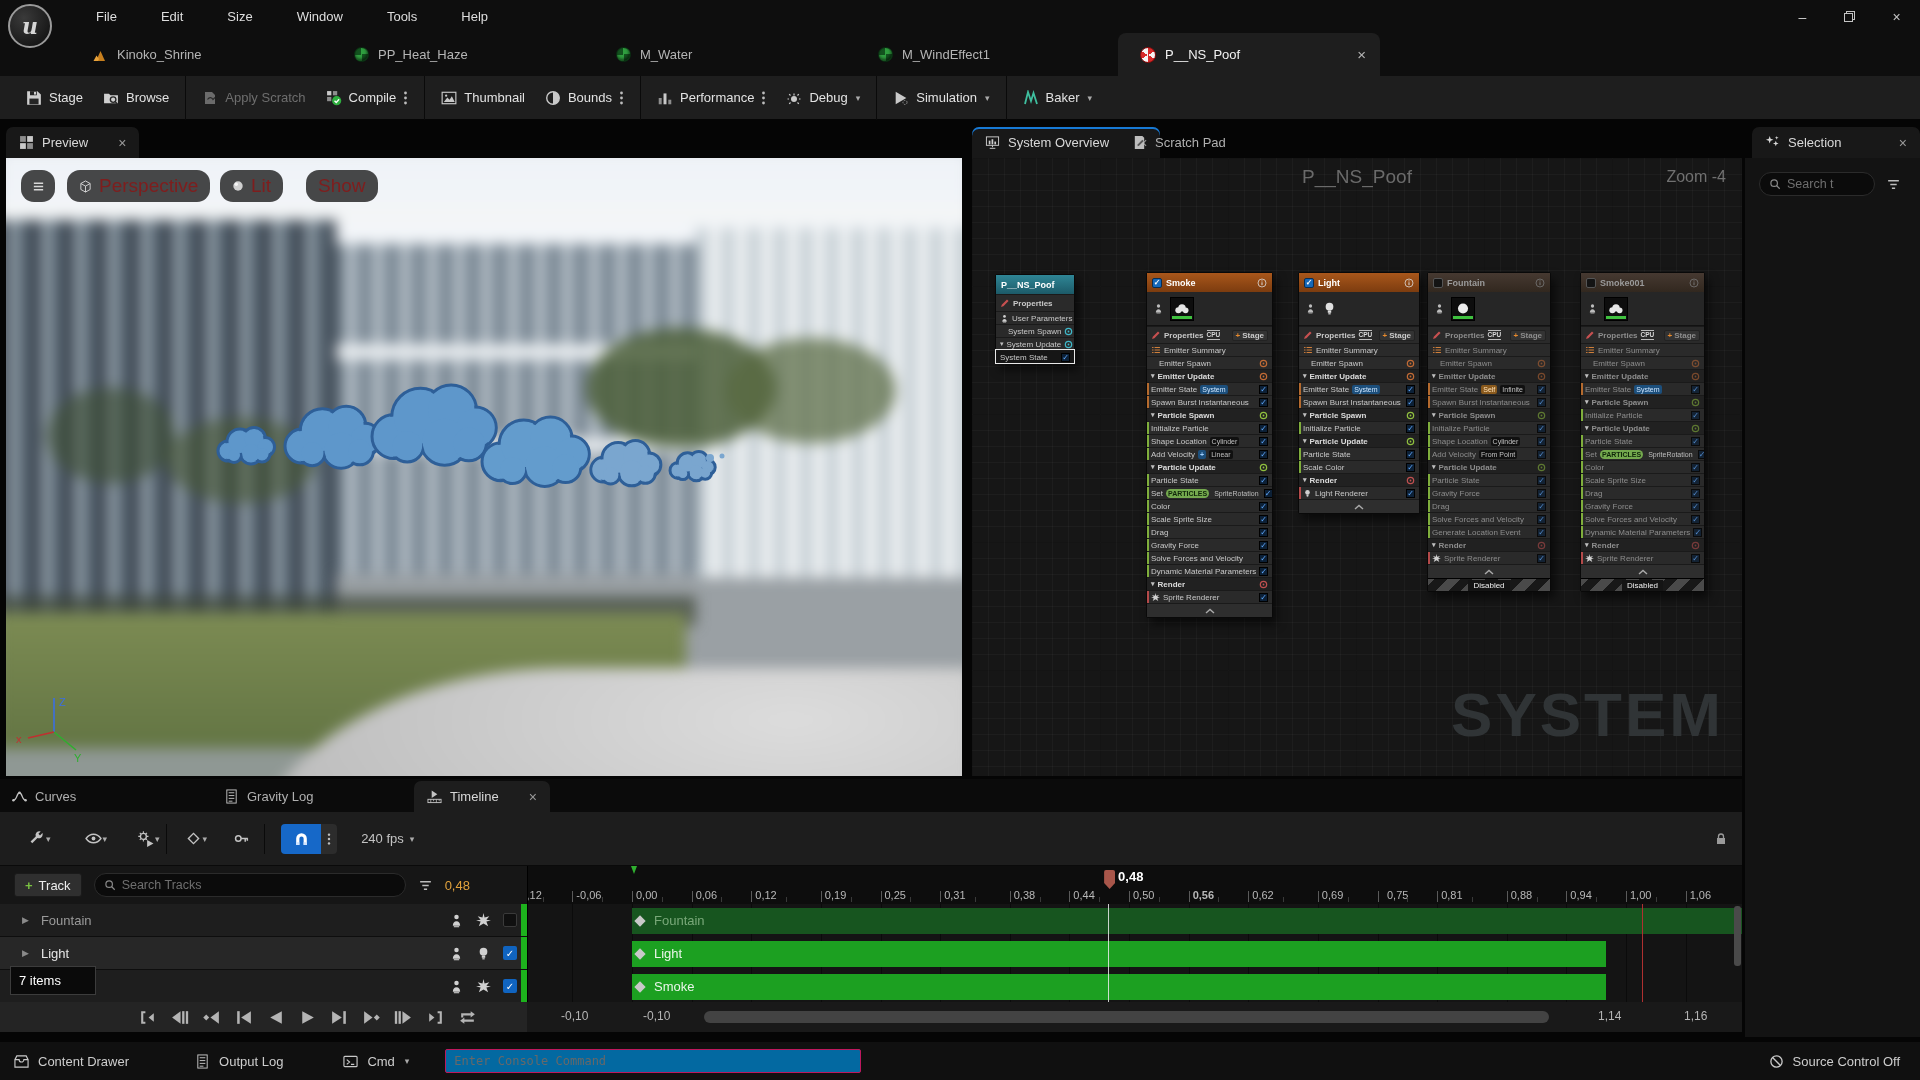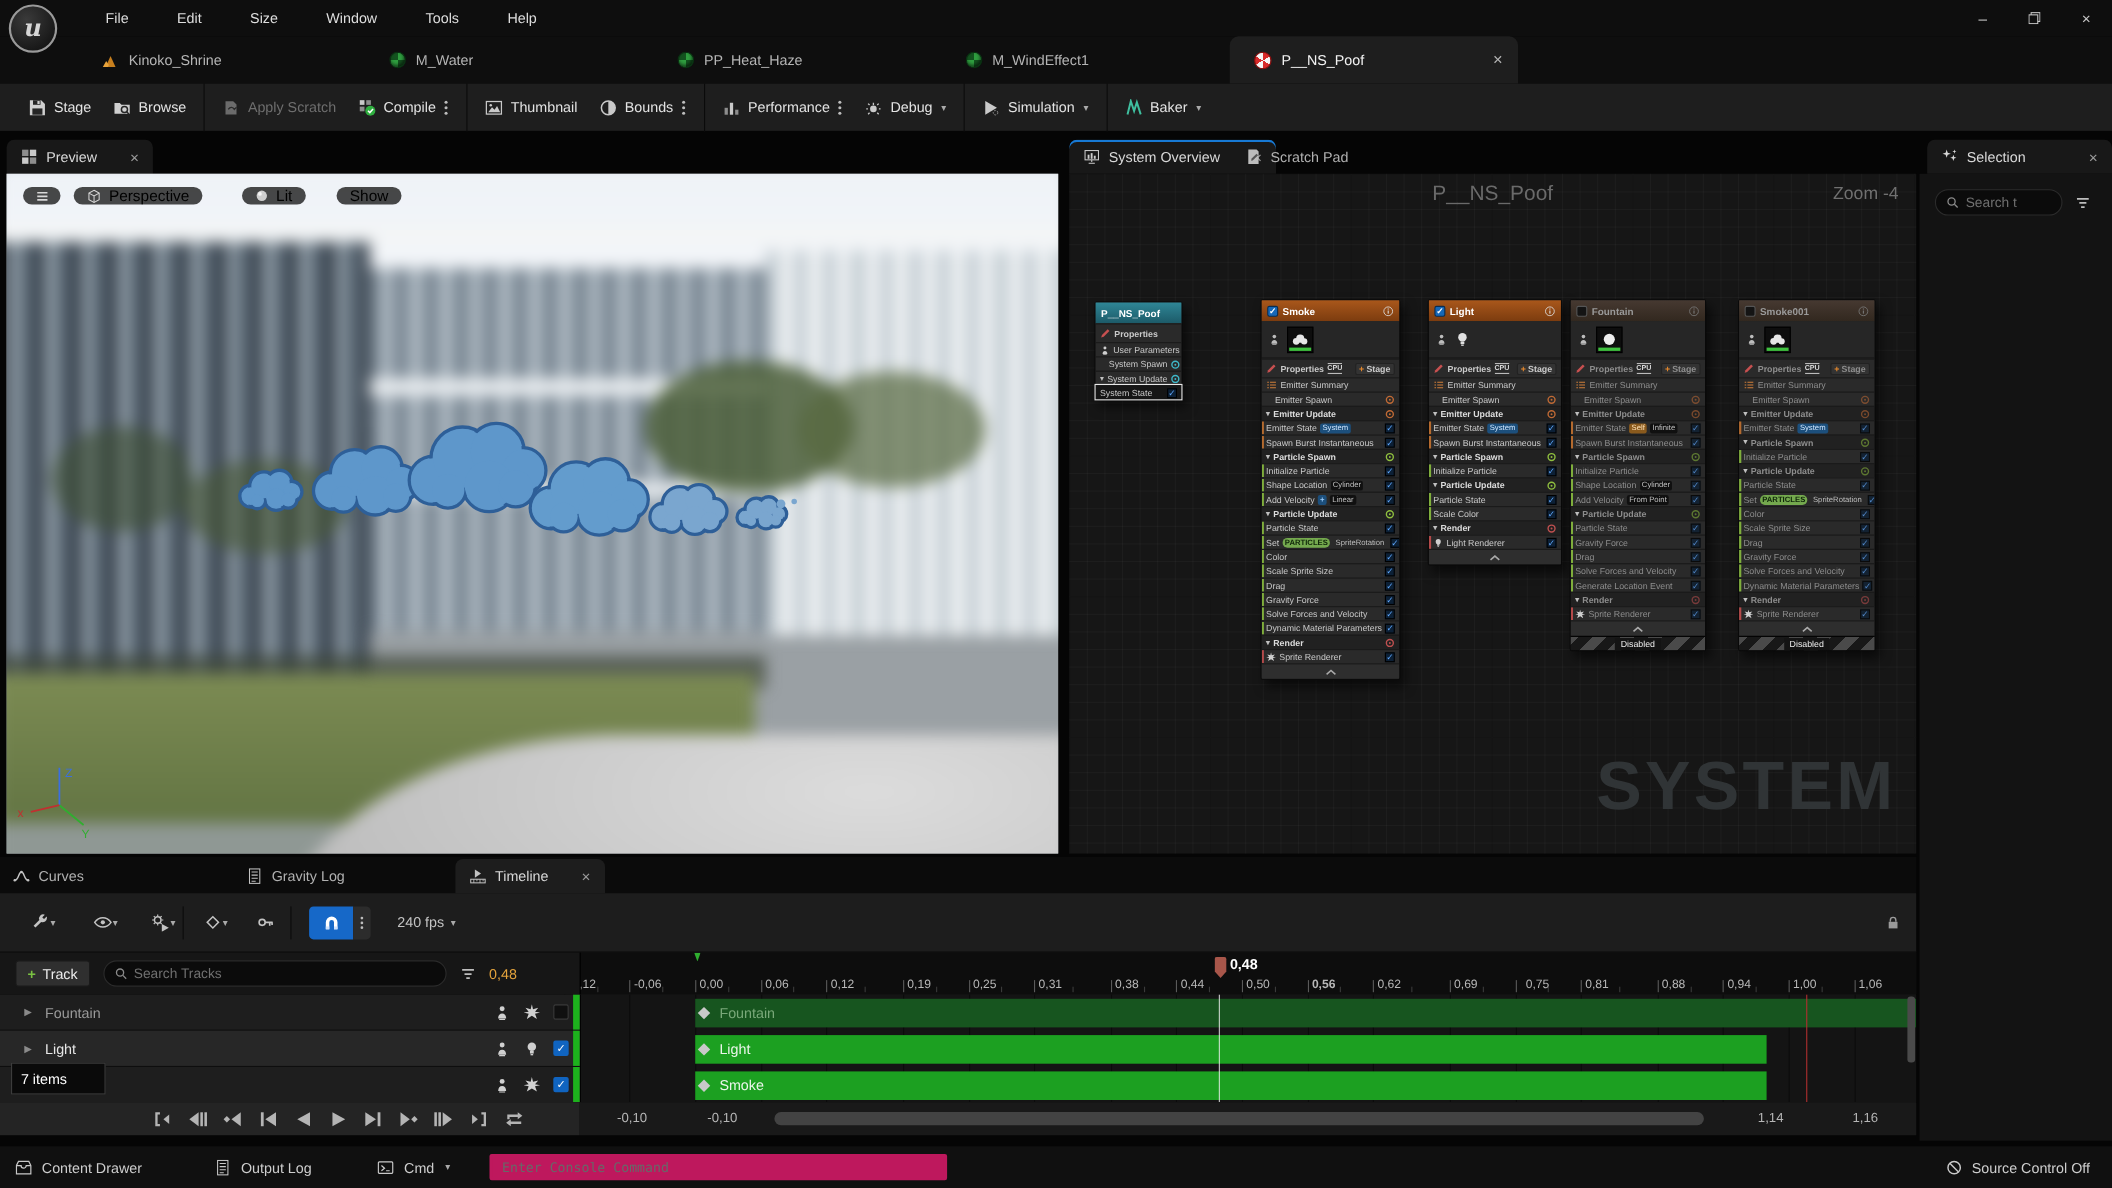--- a/index.html
+++ b/index.html
@@ -31,21 +31,21 @@
 .tdiv{width:1px;height:44px;background:#0a0a0a;margin:0 6px}
 .chev{font-size:9px;color:#aaa;margin-left:1px}
 
 .ptab{height:31px;background:#181818;border-radius:7px 7px 0 0;display:flex;align-items:center;gap:8px;padding:0 13px;color:#d8d8d8;position:absolute}
 .ptab .close{color:#9a9a9a;font-size:14px;margin-left:22px}
 .ptab.blue-top{box-shadow:inset 0 2px 0 #1779d4}
 .ghost-tab{height:31px;display:flex;align-items:center;gap:8px;color:#b0b0b0;position:absolute}
 
 #viewport{left:6px;top:158px;width:956px;height:618px;background:#9aa0a4;overflow:hidden}
 #vp-blur{position:absolute;inset:-10px;filter:blur(7px)}
-.vpill{position:absolute;background:rgba(22,22,22,.78);border-radius:13px;height:16px;display:flex;align-items:center;gap:7px;padding:0 12px;color:#000000;font-size:14px}
+.vpill{position:absolute;background:rgba(22,22,22,.78);border-radius:13px;height:32px;display:flex;align-items:center;gap:7px;padding:0 12px;color:#7f1d1d;font-size:19px}
 
 #graph{left:972px;top:158px;width:770px;height:618px;overflow:hidden;background-color:#161616;background-image:linear-gradient(rgba(255,255,255,.03) 1px,transparent 1px),linear-gradient(90deg,rgba(255,255,255,.03) 1px,transparent 1px),linear-gradient(rgba(0,0,0,.45) 1px,transparent 1px),linear-gradient(90deg,rgba(0,0,0,.45) 1px,transparent 1px);background-size:16px 16px,16px 16px,128px 128px,128px 128px}
 #graph-title{position:absolute;left:0;right:0;top:8px;text-align:center;color:#6a6a6a;font-size:19px}
 #graph-zoom{position:absolute;right:16px;top:10px;color:#707070;font-size:16px}
 #graph-watermark{position:absolute;right:18px;bottom:26px;font-size:62px;font-weight:bold;color:#303436;letter-spacing:3px}
 .gnode{position:absolute;font-size:8px;background:#242424;border:1px solid #090909;box-shadow:4px 6px 10px rgba(0,0,0,.55);border-radius:2px;color:#c9c9c9}
 .n-head{height:19px;display:flex;align-items:center;gap:4px;padding:0 5px;font-weight:bold;font-size:9px;color:#fff}
 .n-head.sys{background:linear-gradient(#2f8696,#1c5a68)}
 .n-head.on{background:linear-gradient(#a9571b,#7c3c0f)}
 .n-head.off{background:linear-gradient(#463931,#32281f);color:#9a9a9a}
@@ -107,21 +107,21 @@
 .kdiamond{position:absolute;width:8px;height:8px;background:#c9c9c9;transform:rotate(45deg);top:9px;left:4px}
 #transport{left:0;top:1002px;width:527px;height:30px;background:#242424;display:flex;align-items:center;justify-content:center;gap:13px;padding-left:88px}
 #transport .ic{width:19px;height:15px;color:#b4b4b4}
 #tl-footer{left:527px;top:1002px;width:1215px;height:30px;background:#191919;position:absolute}
 .fval{position:absolute;top:7px;font-size:12px;color:#b5b5b5}
 #hscroll{position:absolute;left:177px;top:9px;width:845px;height:12px;background:#434343;border-radius:6px}
 #vscroll{position:absolute;left:1734px;top:906px;width:7px;height:60px;background:#4a4a4a;border-radius:3px}
 
 #statusbar{left:0;top:1042px;width:1920px;height:38px;background:#101010;display:flex;align-items:center}
 .sbtn{display:flex;align-items:center;gap:9px;color:#cdcdcd;height:38px;padding:0 10px}
-#console-input{width:416px;height:24px;background:#be185d;border:3px solid #be185d;border-radius:2px;color:#bbb;padding:0 8px;font-family:"DejaVu Sans Mono",monospace;font-size:12px;outline:0}
+#console-input{width:416px;height:24px;background:#0369a1;border:1px solid #be185d;border-radius:2px;color:#bbb;padding:0 8px;font-family:"DejaVu Sans Mono",monospace;font-size:12px;outline:0}
 #console-input::placeholder{color:#686868}
 #seven-items{left:10px;top:966px;width:86px;height:29px;background:#0a0a0a;border:1px solid #3c3c3c;color:#fff;display:flex;align-items:center;padding-left:8px;z-index:6}
 </style>
 </head>
 <body>
 
 <div id="ue-logo" class="abs">
     <span>u</span>
   </div>
 <div id="menubar" class="abs">
@@ -147,25 +147,25 @@
       <span class="ic" style="width: 16px; height: 14px;">
         <svg viewBox="0 0 16 14">
           <path d="M4 13L8.5 3l4.5 10z" fill="#c77f1e"></path>
           <path d="M1.5 13l3-5.5L7 11l-1 2z" fill="#e8a33b"></path>
         </svg>
       </span>
       <span>Kinoko_Shrine</span>
     </div>
     <div class="atab">
       <span class="mat"></span>
-      <span>M_Water</span>
+      <span>PP_Heat_Haze</span>
     </div>
     <div class="atab">
       <span class="mat"></span>
-      <span>PP_Heat_Haze</span>
+      <span>M_Water</span>
     </div>
     <div class="atab">
       <span class="mat"></span>
       <span>M_WindEffect1</span>
     </div>
     <div class="atab active">
       <span class="nia"></span>
       <span>P__NS_Poof</span>
       <span class="close">×</span>
     </div>

